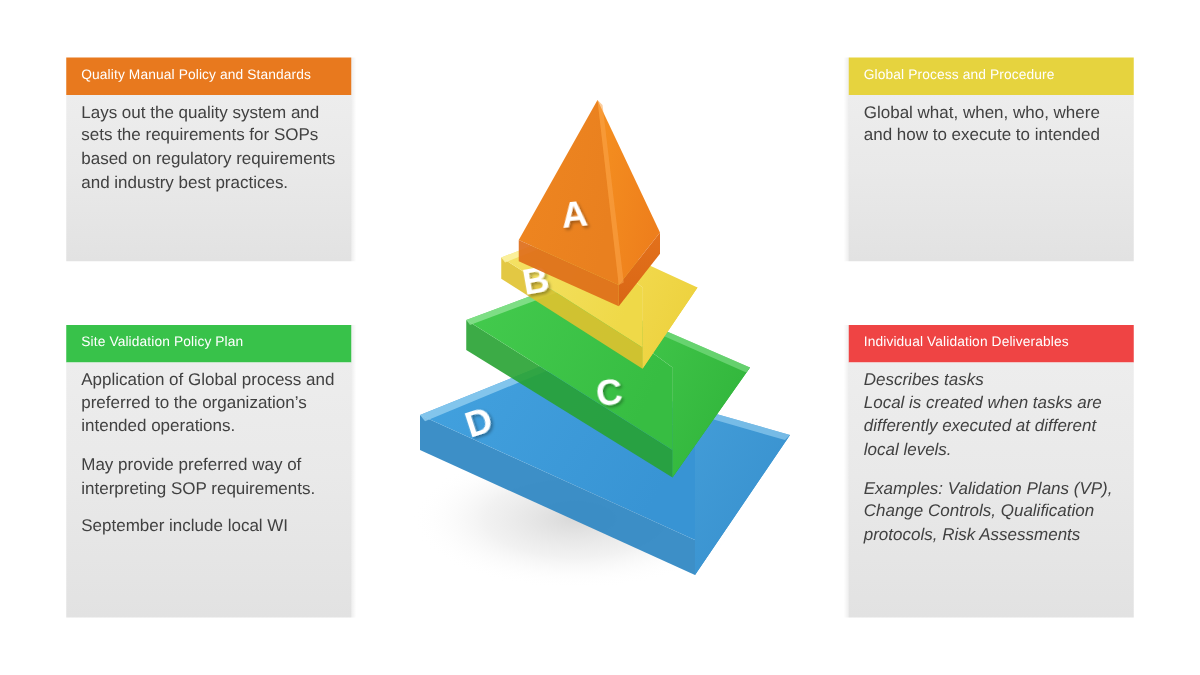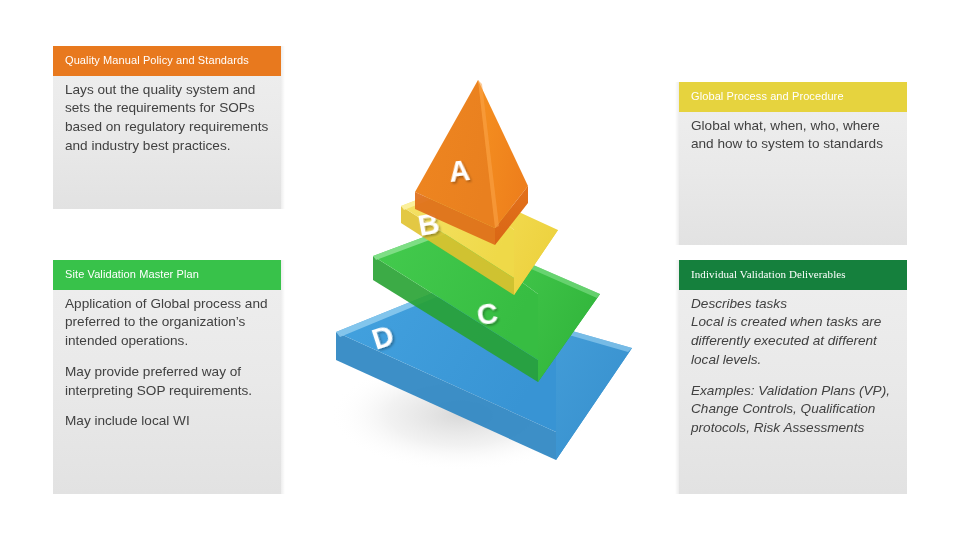--- a/index.html
+++ b/index.html
@@ -64,21 +64,21 @@
     pointer-events: none;
   }
 
   
   #card-quality  { left: 53px;  top: 46px;  width: 228px; }
   #card-quality .card-body { min-height: 133px; }
 
   #card-site     { left: 53px;  top: 260px; width: 228px; }
   #card-site .card-body { min-height: 204px; }
 
-  #card-global   { left: 679px; top: 46px;  width: 228px; margin-top: 36px; }
+  #card-global   { left: 679px; top: 46px;  width: 228px; }
   #card-global .card-body { min-height: 133px; }
 
   #card-individual { left: 679px; top: 260px; width: 228px; }
   #card-individual .card-body { min-height: 204px; font-style: italic; }
 
   
   #pyramid-wrap {
     position: absolute;
     left: 310px;
     top: 60px;
@@ -101,43 +101,43 @@
     <span>Quality Manual Policy and Standards</span>
   </div>
   <div class="card-body">
     <p>Lays out the quality system and sets the requirements for SOPs based on regulatory requirements and industry best practices.</p>
   </div>
   <div class="edge-shadow-r"></div>
 </div>
 
 <div class="card" id="card-site">
   <div class="card-header" id="hdr-site" style="background-color: rgb(56, 194, 74);">
-    <span>Site Validation Master Plan</span>
+    <span>Site Validation Policy Plan</span>
   </div>
   <div class="card-body">
     <p>Application of Global process and preferred to the organization’s intended operations.</p>
     <p>May provide preferred way of interpreting SOP requirements.</p>
-    <p>May include local WI</p>
+    <p>September include local WI</p>
   </div>
   <div class="edge-shadow-r"></div>
 </div>
 
 <div class="card" id="card-global">
   <div class="edge-shadow"></div>
   <div class="card-header" id="hdr-global" style="background-color: rgb(230, 211, 62);">
     <span>Global Process and Procedure</span>
   </div>
   <div class="card-body">
-    <p>Global what, when, who, where and how to system to standards</p>
+    <p>Global what, when, who, where and how to execute to intended</p>
   </div>
 </div>
 
 <div class="card" id="card-individual">
   <div class="edge-shadow"></div>
-  <div class="card-header" id="hdr-individual" style="background-color: #15803d; font-family: Liberation Serif, serif;">
+  <div class="card-header" id="hdr-individual" style="background-color: #ef4444;">
     <span>Individual Validation Deliverables</span>
   </div>
   <div class="card-body">
     <p>Describes tasks
 Local is created when tasks are differently executed at different local levels.</p>
     <p>Examples: Validation Plans (VP), Change Controls, Qualification protocols, Risk Assessments</p>
   </div>
 </div>
 
 <div id="pyramid-wrap">

